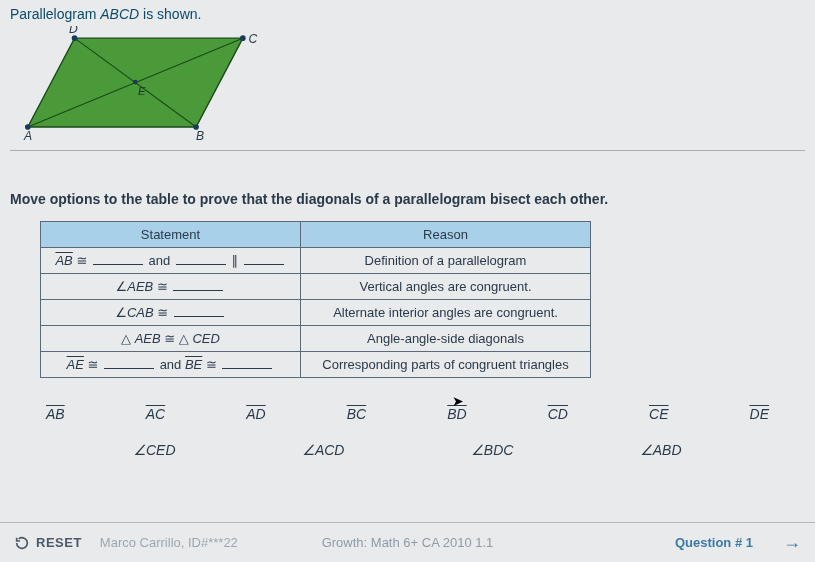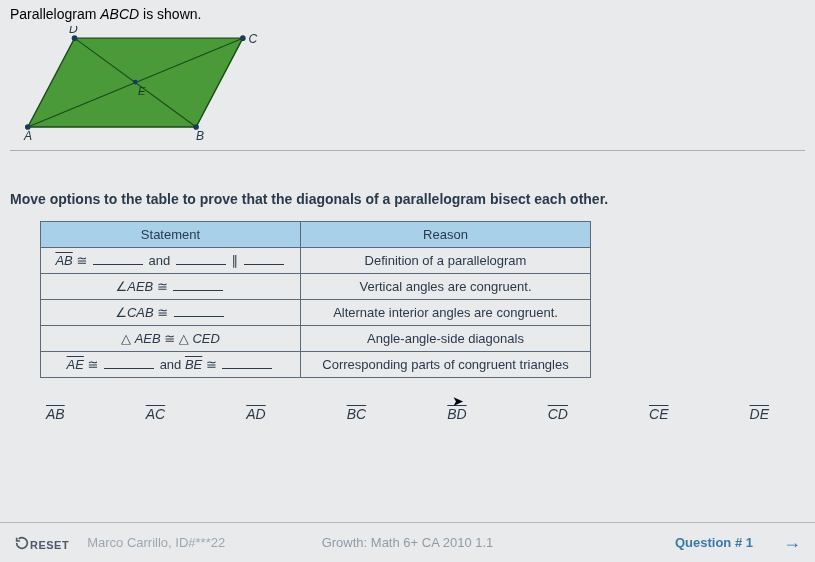--- a/index.html
+++ b/index.html
@@ -7,21 +7,21 @@
     font-family: Arial, Helvetica, sans-serif;
     background: #e8eaec;
     width: 815px;
     height: 562px;
     overflow: hidden;
     color: #3a4a5a;
     font-size: 13px;
     position: relative;
   }
   .content { padding: 6px 10px 0 10px; }
-  .prompt { font-size: 14px; color: #000000; margin-bottom: 4px; }
+  .prompt { font-size: 14px; color: #0c4a6e; margin-bottom: 4px; }
   .italic { font-style: italic; }
   .figure { margin: 2px 0 6px 0; }
   hr.sep { border: none; border-top: 1px solid #a8b0b8; margin: 4px 0 8px 0; }
   .instr { font-size: 14px; font-weight: bold; color: #2a3a4a; margin-bottom: 14px; margin-top: 40px; }
 
   .proof-wrap { padding-left: 30px; }
   table.proof { border-collapse: collapse; }
   table.proof th, table.proof td {
     border: 1px solid #5a6a7a;
     padding: 4px 6px;
@@ -78,22 +78,22 @@
     height: 40px;
     border-top: 1px solid #b0b8c0;
     display: flex;
     align-items: center;
     padding: 0 14px;
     font-size: 13px;
     color: #6a7a8a;
     background: #e8eaec;
   }
   .reset-btn {
-    display: flex; align-items: flex-end; 
-    color: #4a5a6a; font-weight: bold; font-size: 11px;
+    display: flex; align-items: flex-start; gap: 6px;
+    color: #4a5a6a; font-weight: bold; font-size: 13px;
     letter-spacing: 0.5px;
     cursor: pointer;
     text-transform: uppercase;
   }
   .reset-btn svg { width: 16px; height: 16px; }
   .footer .student { margin-left: 18px; opacity: 0.6; }
   .footer .growth { position: absolute; left: 50%; transform: translateX(-50%); opacity: 0.7; }
   .footer .qnum { margin-left: auto; color: #3a7aa8; font-weight: bold; }
   .footer .arrow { margin-left: 30px; color: #3a7aa8; font-size: 18px; cursor: pointer; }
 
@@ -171,20 +171,26 @@
     <div class="opt-row" id="opts1">
         <span class="tile"><span class="ov">AB</span></span>
         <span class="tile"><span class="ov">AC</span></span>
         <span class="tile"><span class="ov">AD</span></span>
         <span class="tile"><span class="ov">BC</span></span>
         <span class="tile"><span class="ov">BD</span></span>
         <span class="tile"><span class="ov">CD</span></span>
         <span class="tile"><span class="ov">CE</span></span>
         <span class="tile"><span class="ov">DE</span></span>
       </div>
+    <div class="opt-row2" id="opts2">
+        <span class="tile">∠CED</span>
+        <span class="tile">∠ACD</span>
+        <span class="tile">∠BDC</span>
+        <span class="tile">∠ABD</span>
+      </div>
   </div>
 </div>
 
 <div class="cursor-arrow">➤</div>
 
 <div class="footer">
   <div class="reset-btn">
     <svg viewBox="0 0 24 24">
         <path fill="none" stroke="#4a5a6a" stroke-width="2.5" d="M4 12a8 8 0 1 0 3-6.2M4 4v5h5"></path>
       </svg>

